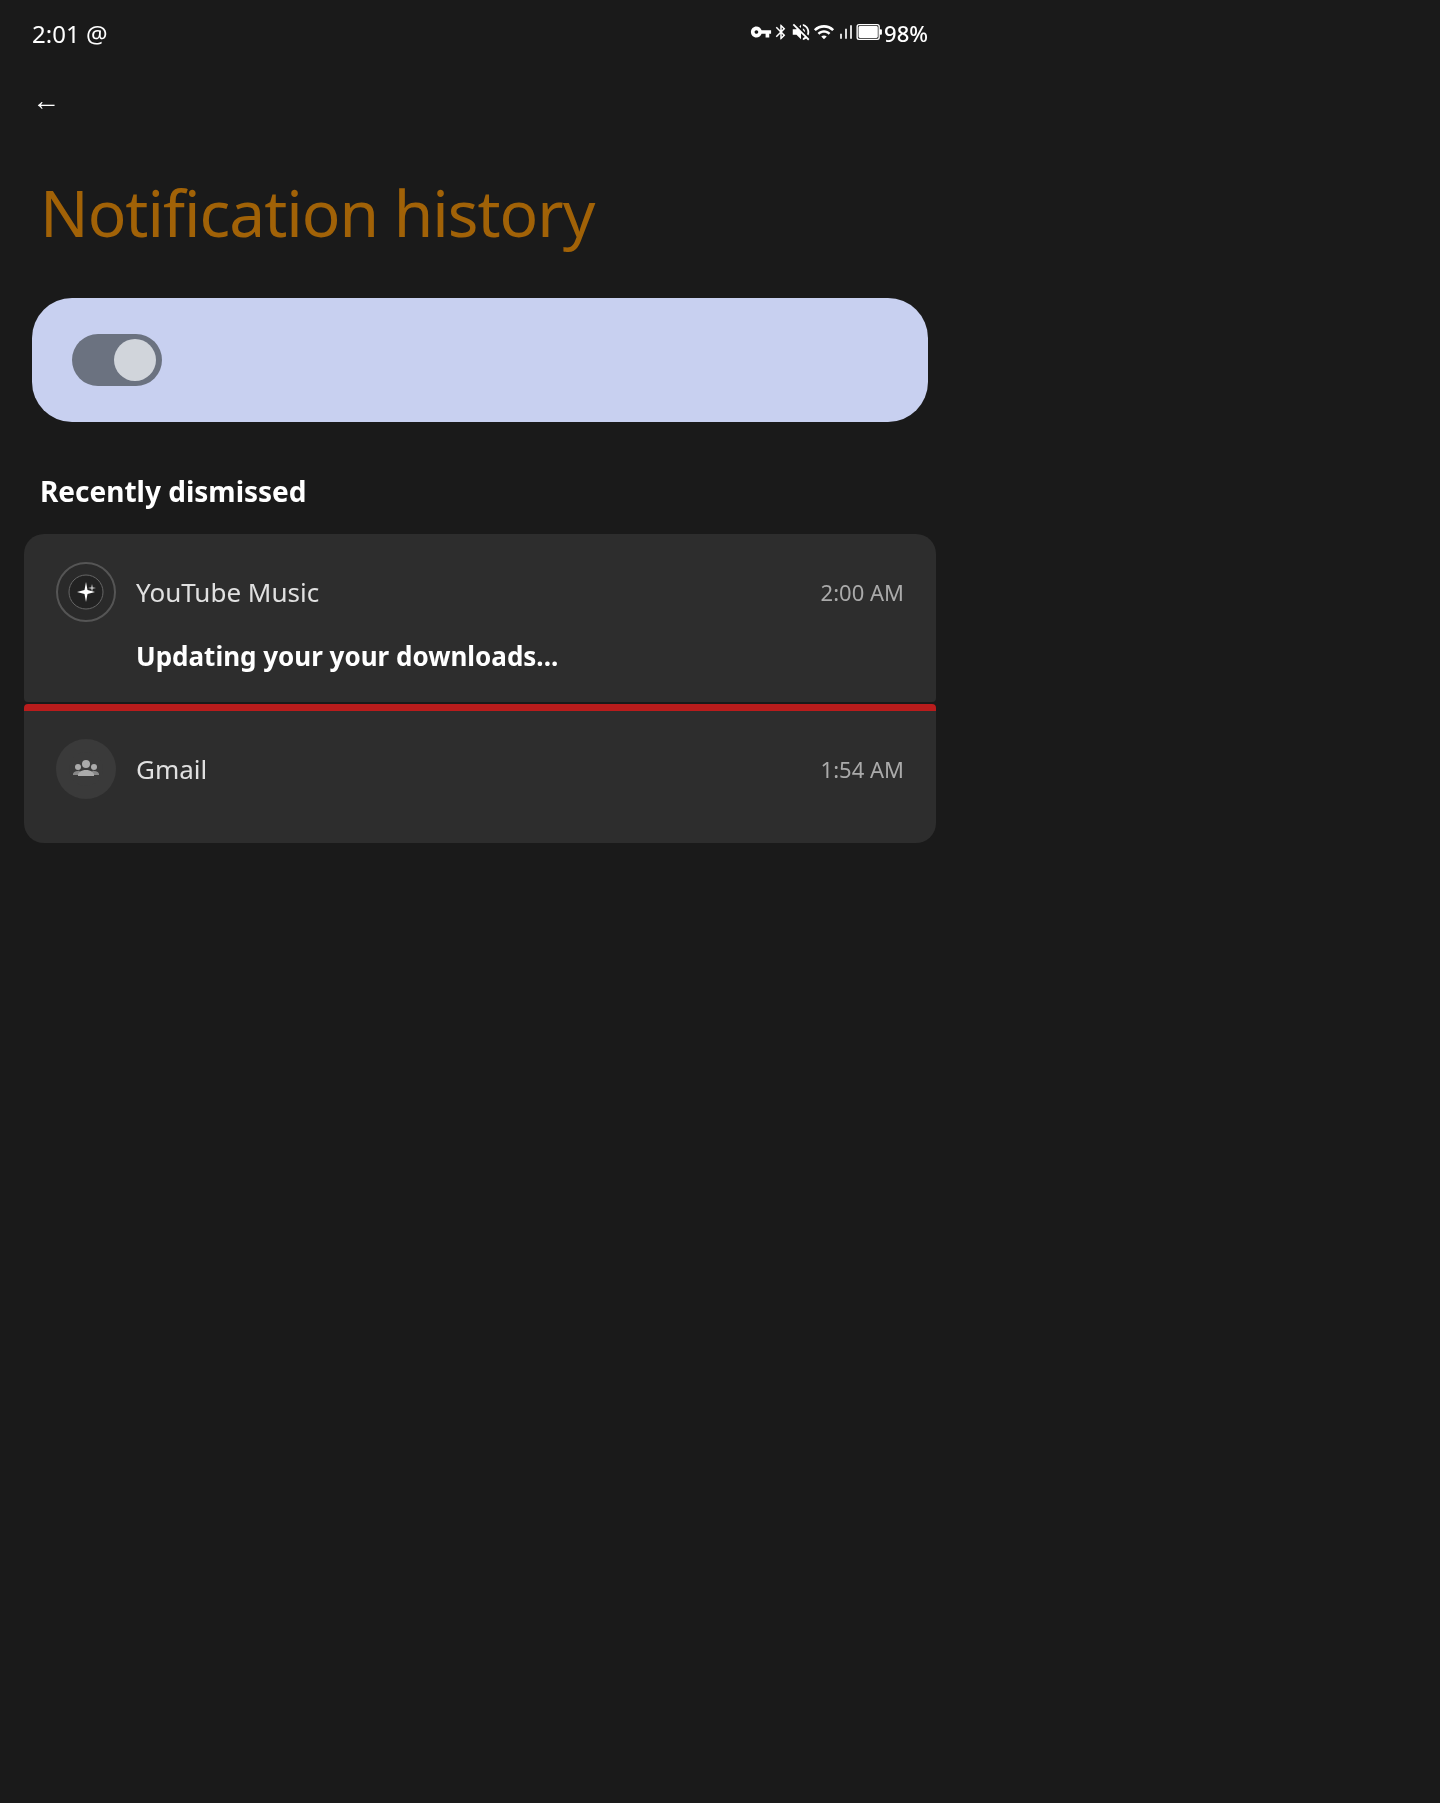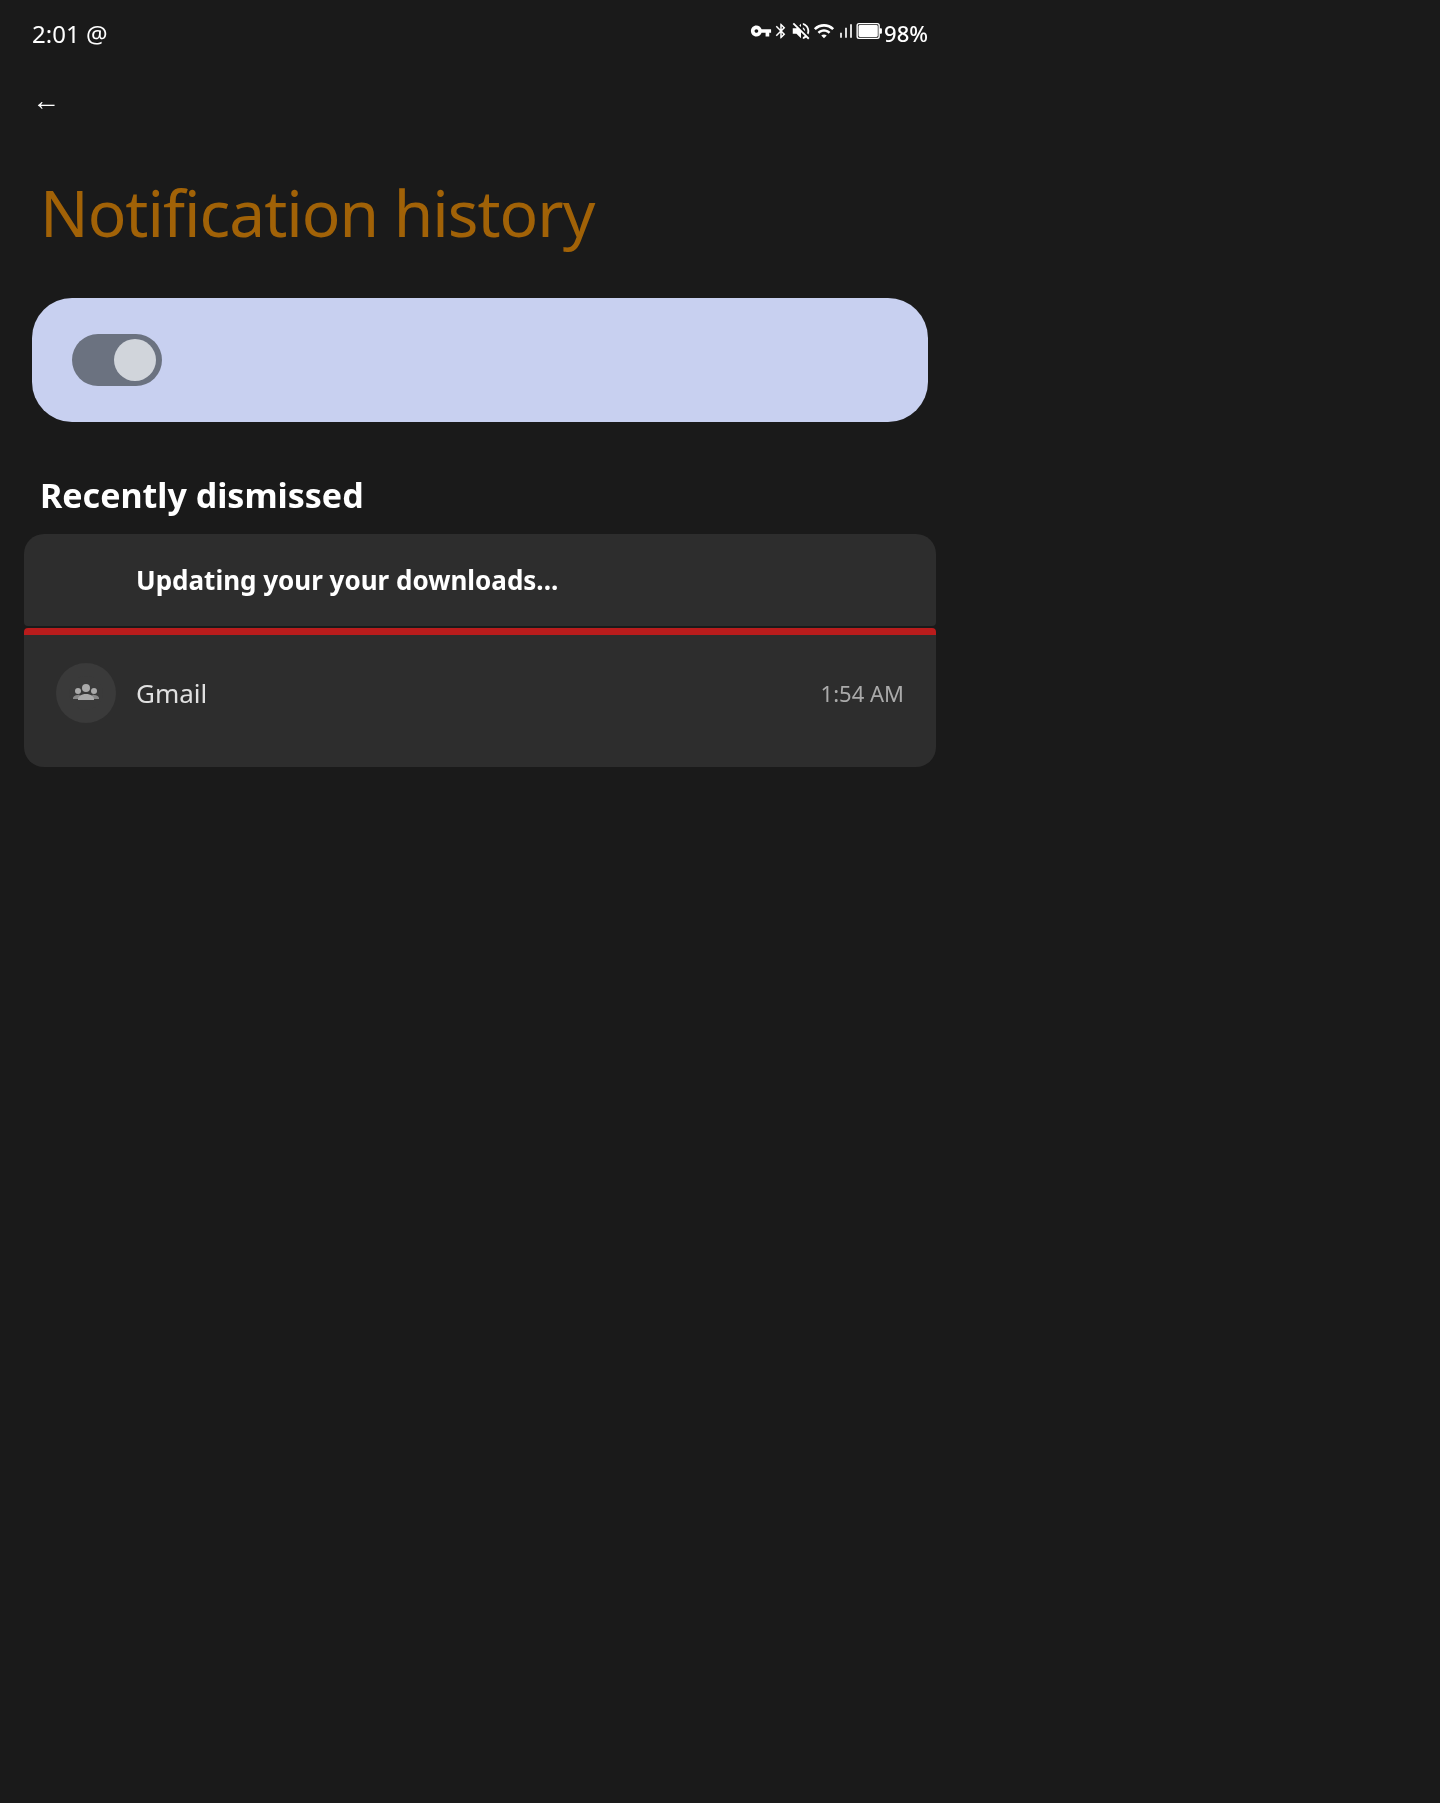--- a/index.html
+++ b/index.html
@@ -28,21 +28,21 @@
     }
 
     .status-time {
       font-size: 24px;
       font-weight: 400;
       color: #ffffff;
     }
 
     .status-icons {
       display: flex;
-      align-items: center;
+      align-items: flex-end;
       gap: 0;
       font-size: 18px;
       color: #ffffff;
     }
 
     .status-battery {
       font-size: 22px;
       font-weight: 500;
     }
 
@@ -102,24 +102,24 @@
       top: 50%;
       transform: translateY(-50%);
       width: 42px;
       height: 42px;
       background-color: #d1d5db;
       border-radius: 50%;
     }
 
     
     .section-header {
-      font-size: 34px;
+      font-size: 28px;
       font-weight: 700;
       color: #ffffff;
-      padding: 0 40px 16px 40px;
+      padding: 0 40px 24px 40px;
       margin-top: 34px;
     }
 
     
     .notification-card {
       background-color: #2d2d2d;
       margin: 0 24px 2px 24px;
       border-radius: 20px;
       padding: 28px 32px;
     }
@@ -246,20 +246,34 @@
 
 <div class="toggle-card">
   <div class="toggle-switch">
     <div class="toggle-knob"></div>
   </div>
 </div>
 
 <div class="section-header">Recently dismissed</div>
 
 <div class="notification-card" style="border-radius: 20px 20px 4px 4px; margin-bottom: 2px;">
+  <div class="notification-header">
+    <div class="notification-app-info">
+      <div class="app-icon app-icon-yt">
+
+        <svg width="36" height="36" viewBox="0 0 36 36" fill="none" xmlns="http://www.w3.org/2000/svg">
+          <circle cx="18" cy="18" r="17" fill="#222" stroke="#666" stroke-width="1"></circle>
+          <path d="M18 8 L19.5 16 L27 18 L19.5 20 L18 28 L16.5 20 L9 18 L16.5 16 Z" fill="white"></path>
+          <path d="M24 10 L24.8 13.2 L28 14 L24.8 14.8 L24 18 L23.2 14.8 L20 14 L23.2 13.2 Z" fill="white" opacity="0.7"></path>
+        </svg>
+      </div>
+      <span class="app-name">YouTube Music</span>
+    </div>
+    <span class="notification-time">2:00 AM</span>
+  </div>
   <div class="notification-body">Updating your your downloads...</div>
 </div>
 
 <div class="notification-card" style="border-radius: 4px 4px 20px 20px; border-top: 7px solid #b91c1c;">
   <div class="notification-header">
     <div class="notification-app-info">
       <div class="app-icon" style="background-color: #3a3a3a;">
 
         <svg width="36" height="36" viewBox="0 0 36 36" fill="none" xmlns="http://www.w3.org/2000/svg">
           <circle cx="18" cy="18" r="17" fill="#3a3a3a"></circle>

